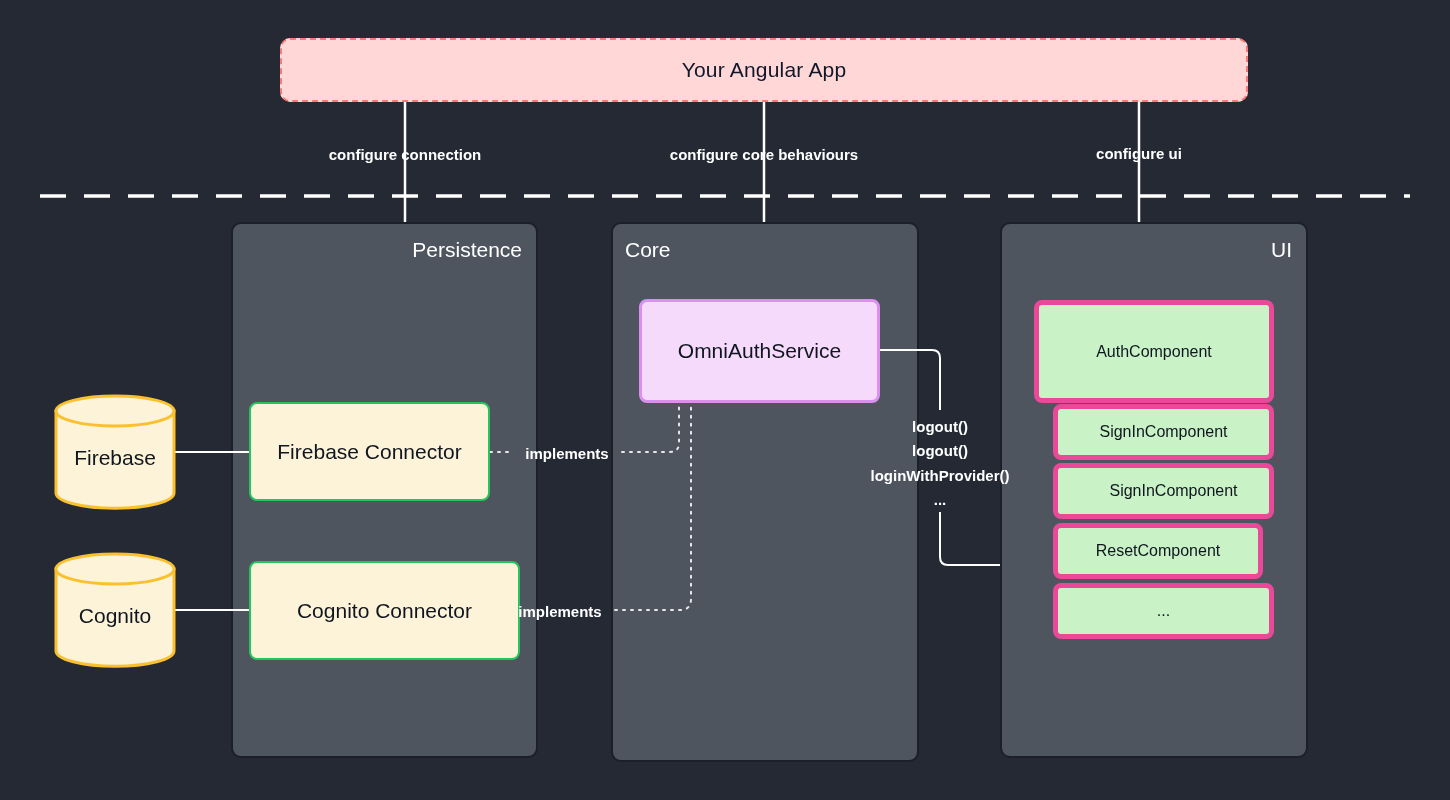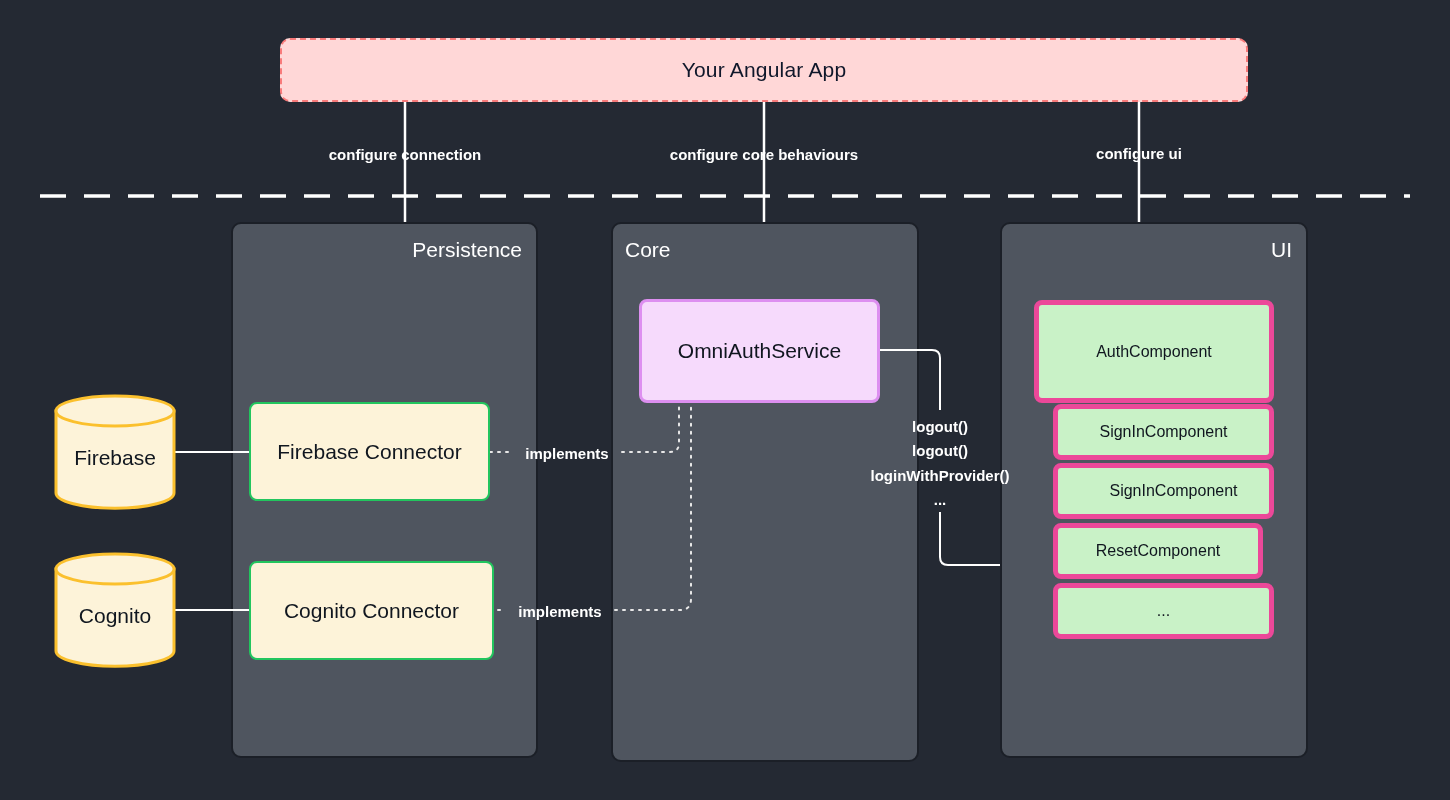--- a/index.html
+++ b/index.html
@@ -186,21 +186,21 @@
   <div class="db" style="left:53px; top:552px; width:124px; height:116px;">
     <svg width="124" height="116" viewBox="0 0 124 116" xmlns="http://www.w3.org/2000/svg">
       <path d="M3 17 L3 99 A 58 15 0 0 0 121 99 L121 17 Z" fill="#fdf3d9" stroke="#fbc02d" stroke-width="3"></path>
       <ellipse cx="62" cy="17" rx="59" ry="15" fill="#fdf3d9" stroke="#fbc02d" stroke-width="3"></ellipse>
     </svg>
     <div class="db-label" style="top:52px;">Cognito</div>
   </div>
 
   <div class="node card-yellow" style="left:249px; top:402px; width:241px; height:99px;">Firebase Connector</div>
 
-  <div class="node card-yellow" style="left:249px; top:561px; width:245px; height:99px;">Cognito Connector</div>
+  <div class="node card-yellow" style="left:249px; top:561px; width:271px; height:99px;">Cognito Connector</div>
 
   <div class="edge-label center" style="left:567px; top:445px;">implements</div>
   <div class="edge-label center" style="left:560px; top:603px;">implements</div>
 
   <div class="node card-purple" style="left:639px; top:299px; width:241px; height:104px;">OmniAuthService</div>
 
   <div class="method-stack" style="left:940px; top:415px;">
     <div>logout()</div>
     <div>logout()</div>
     <div>loginWithProvider()</div>

